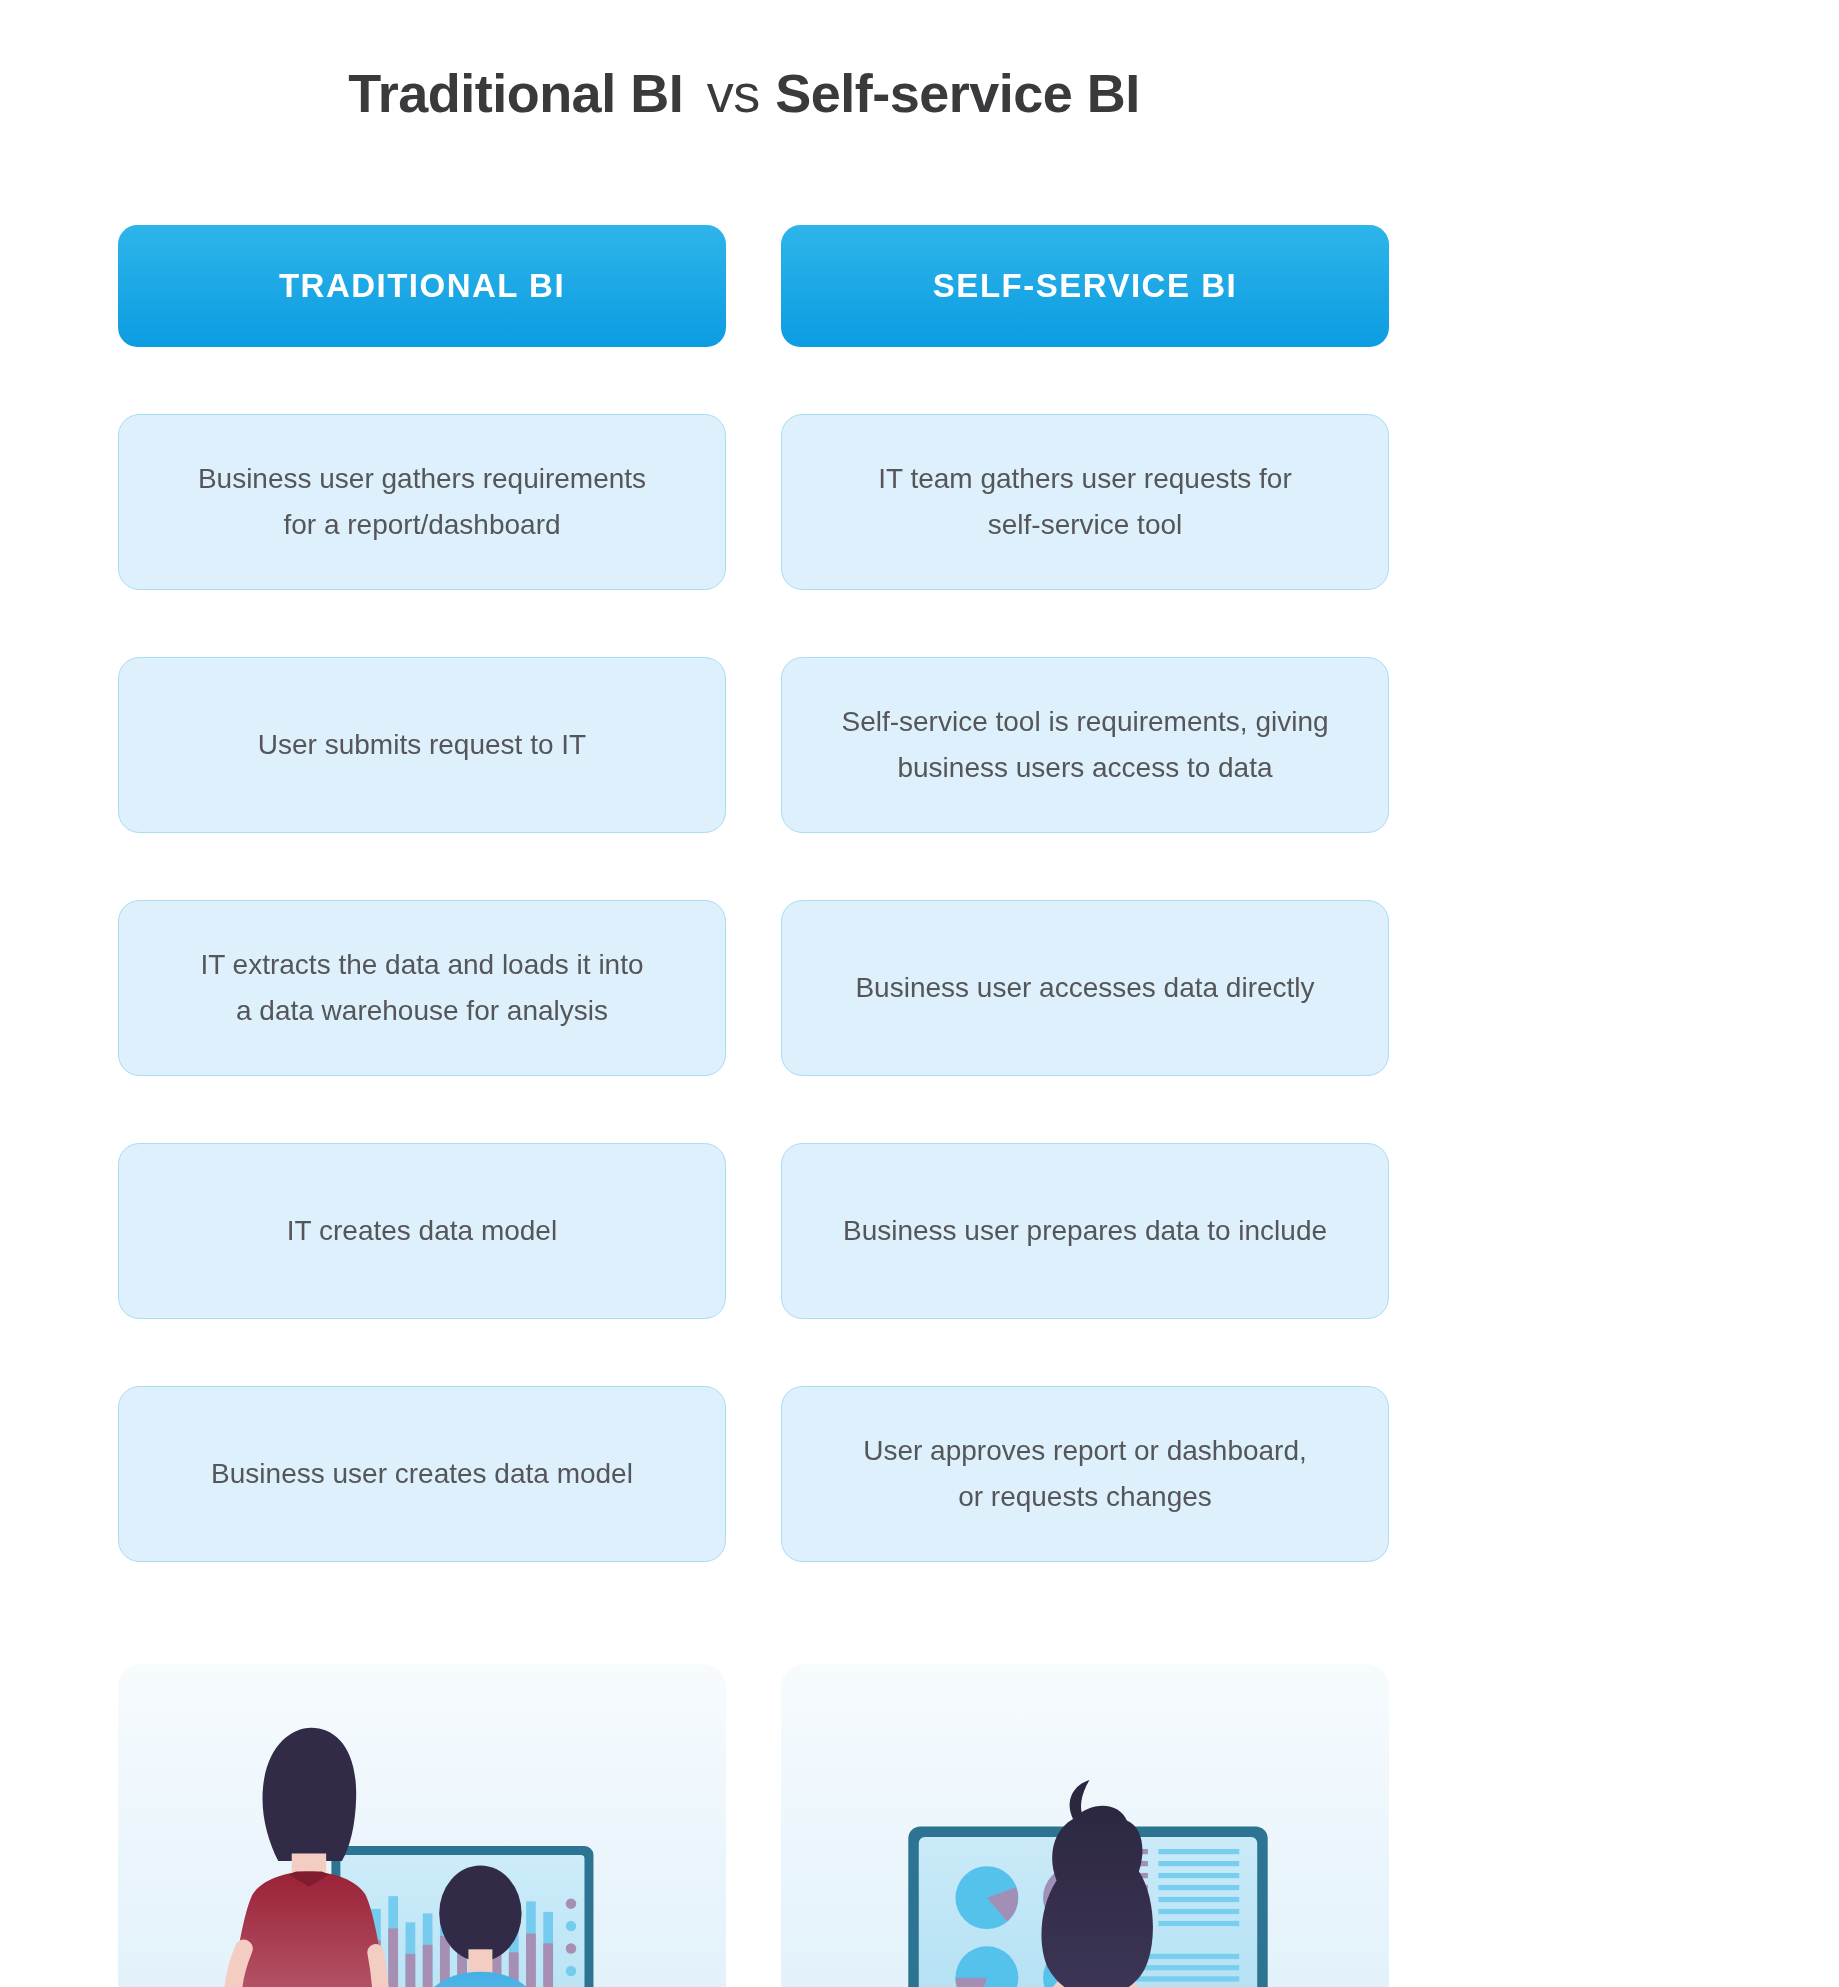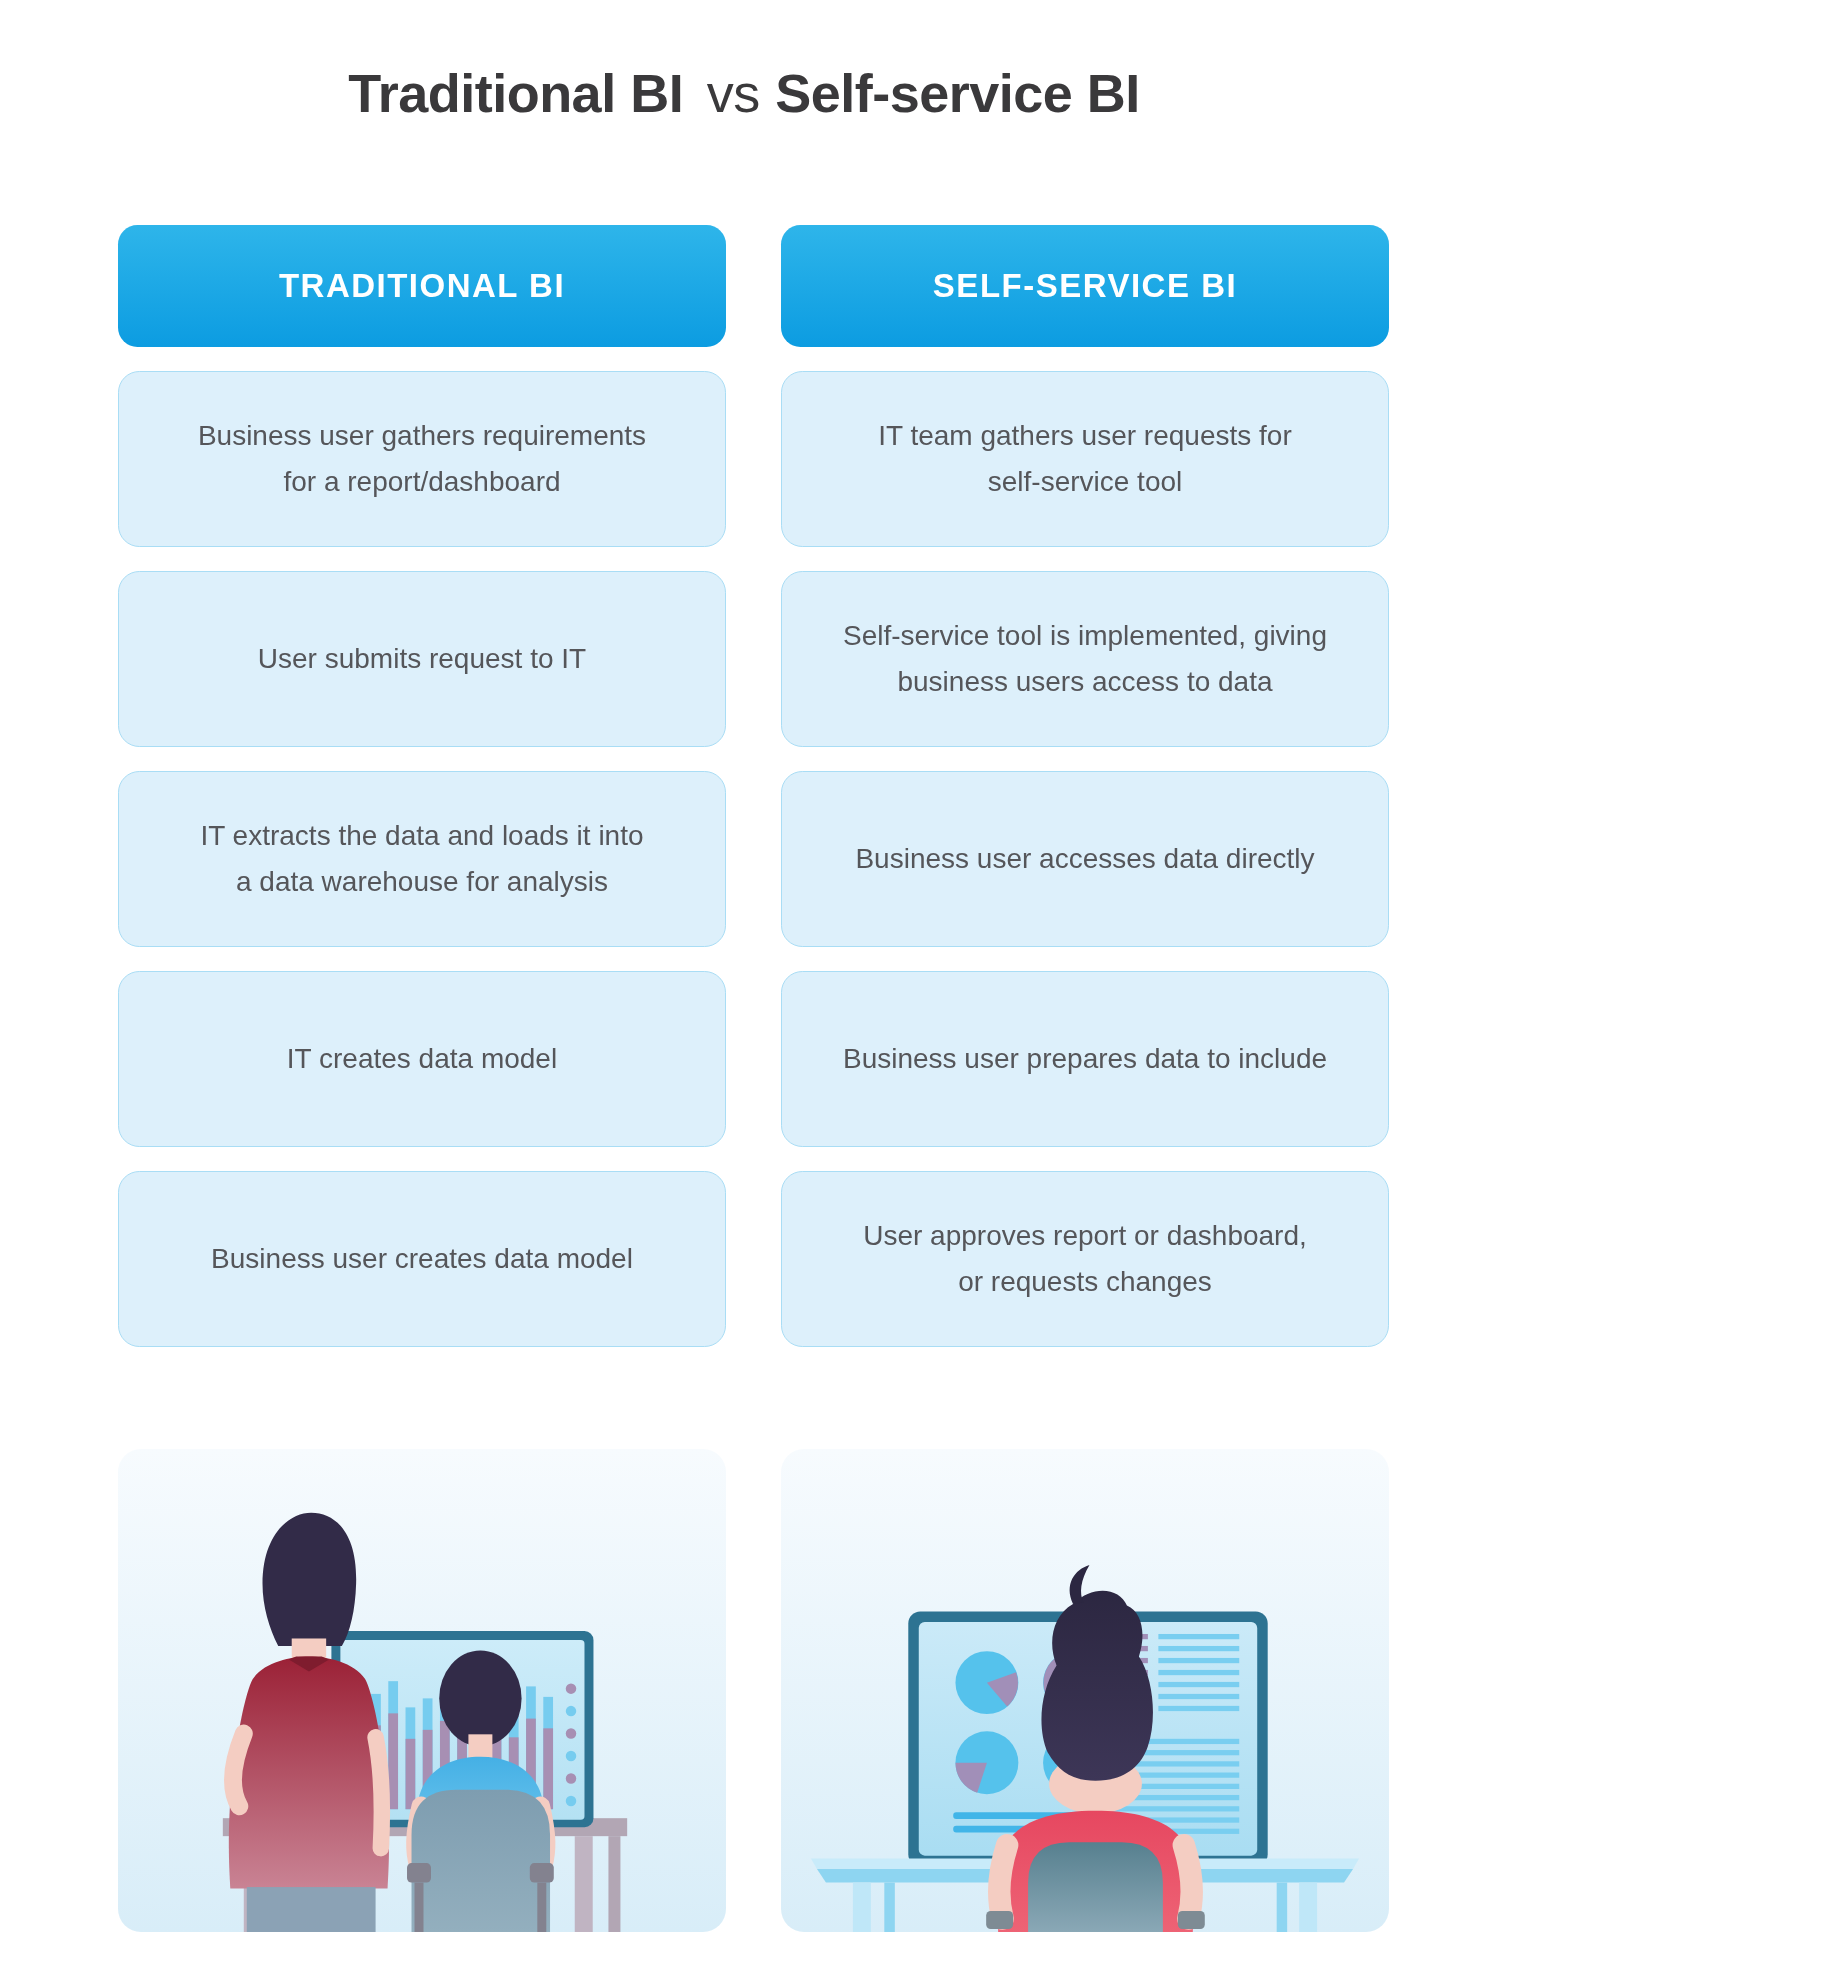--- a/index.html
+++ b/index.html
@@ -41,20 +41,21 @@
   .step-box {
     height:176px;
     border-radius:21.3px;
     background:#ddf0fb;
     border:1.9px solid #a9ddf5;
     color:#55565a;
     font-size:28px; line-height:46px;
     display:flex; align-items:center; justify-content:center;
     text-align:center;
     white-space:pre-line;
+    margin-top:43px;
   }
   .card {
     margin-top:78px;
     position:relative;
     height:483px;
     border-radius:23px;
     background:linear-gradient(180deg,#f7fbfe 0%, #d8edf8 100%);
   }
   .card svg { position:absolute; left:0; bottom:0; display:block; }
 </style>
@@ -73,21 +74,21 @@
 
     <div class="col-header">TRADITIONAL BI</div>
     <div class="col-header">SELF-SERVICE BI</div>
 
     <div class="step-box">Business user gathers requirements
 for a report/dashboard</div>
     <div class="step-box">IT team gathers user requests for
 self-service tool</div>
 
     <div class="step-box">User submits request to IT</div>
-    <div class="step-box">Self-service tool is implemented, giving
+    <div class="step-box">Self-service tool is requirements, giving
 business users access to data</div>
 
     <div class="step-box">IT extracts the data and loads it into
 a data warehouse for analysis</div>
     <div class="step-box">Business user accesses data directly</div>
 
     <div class="step-box">IT creates data model</div>
     <div class="step-box">Business user prepares data to include</div>
 
     <div class="step-box">Business user creates data model</div>

